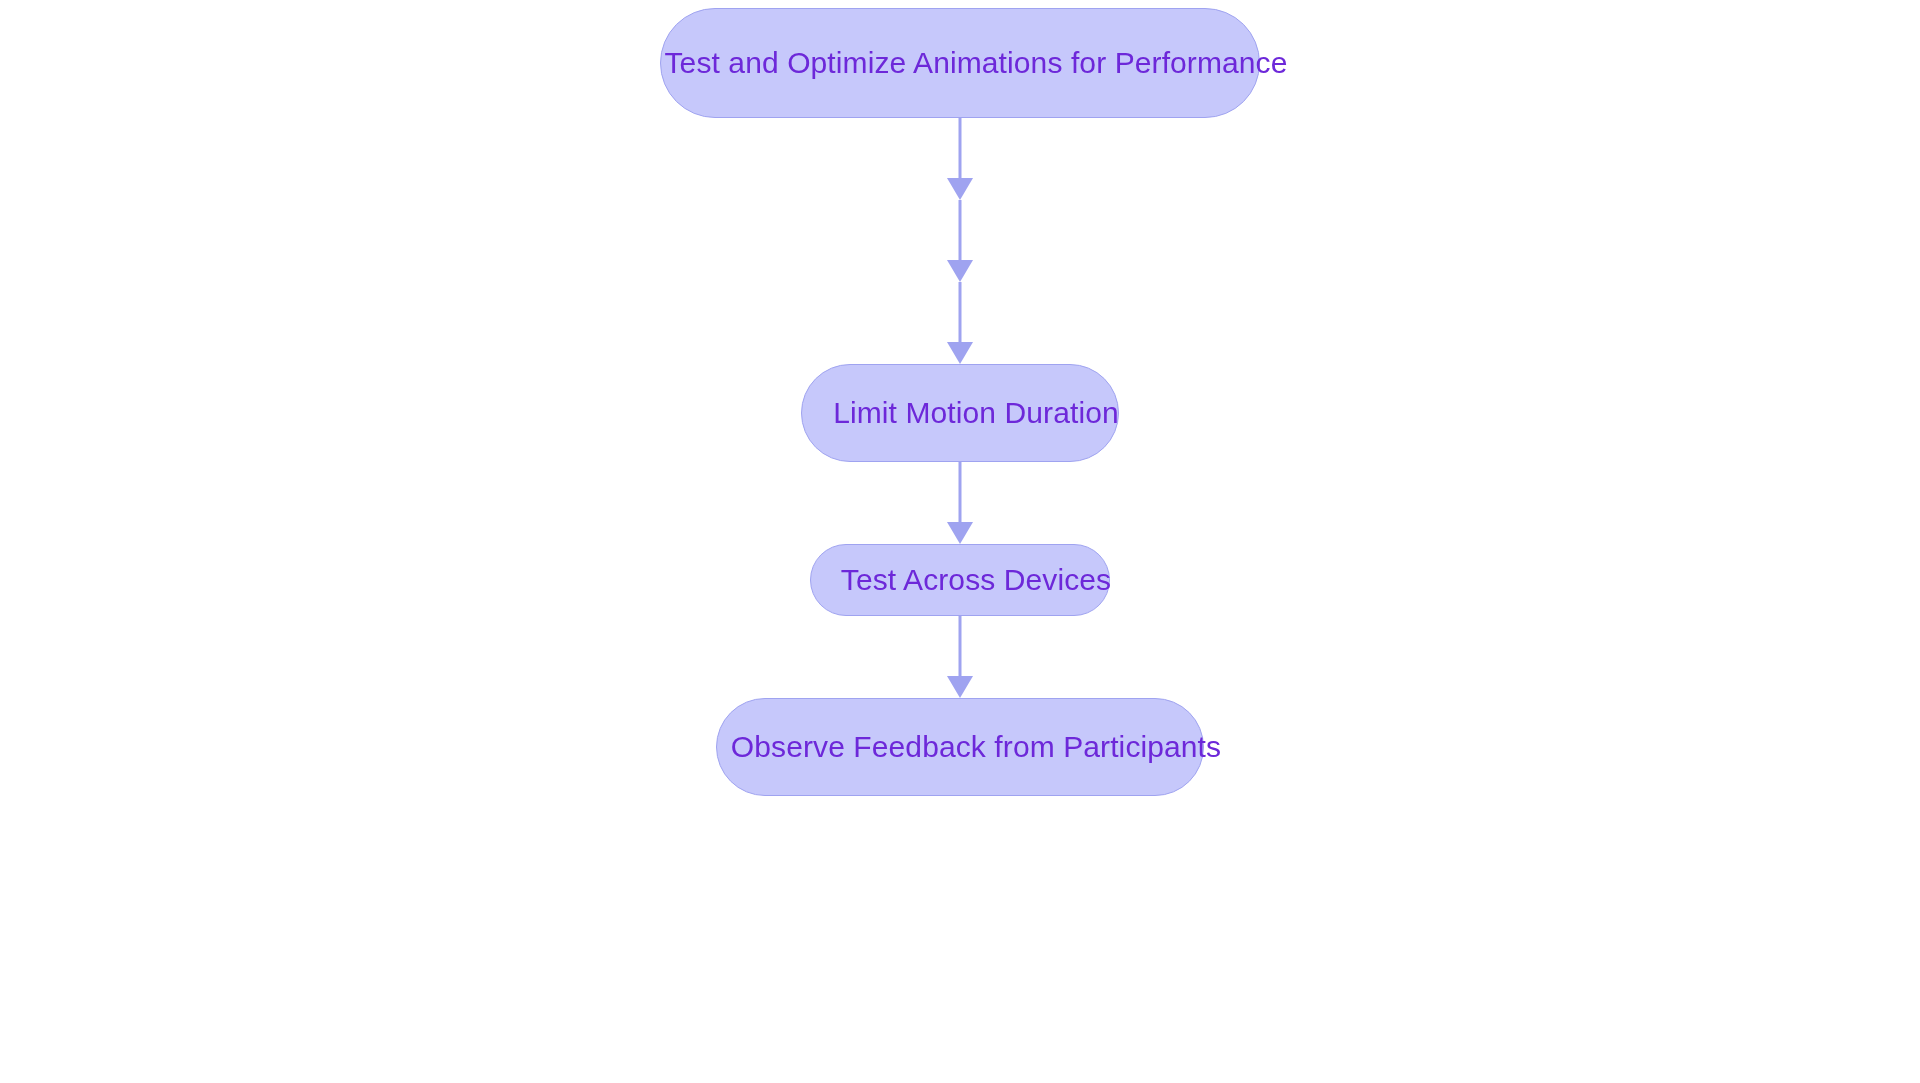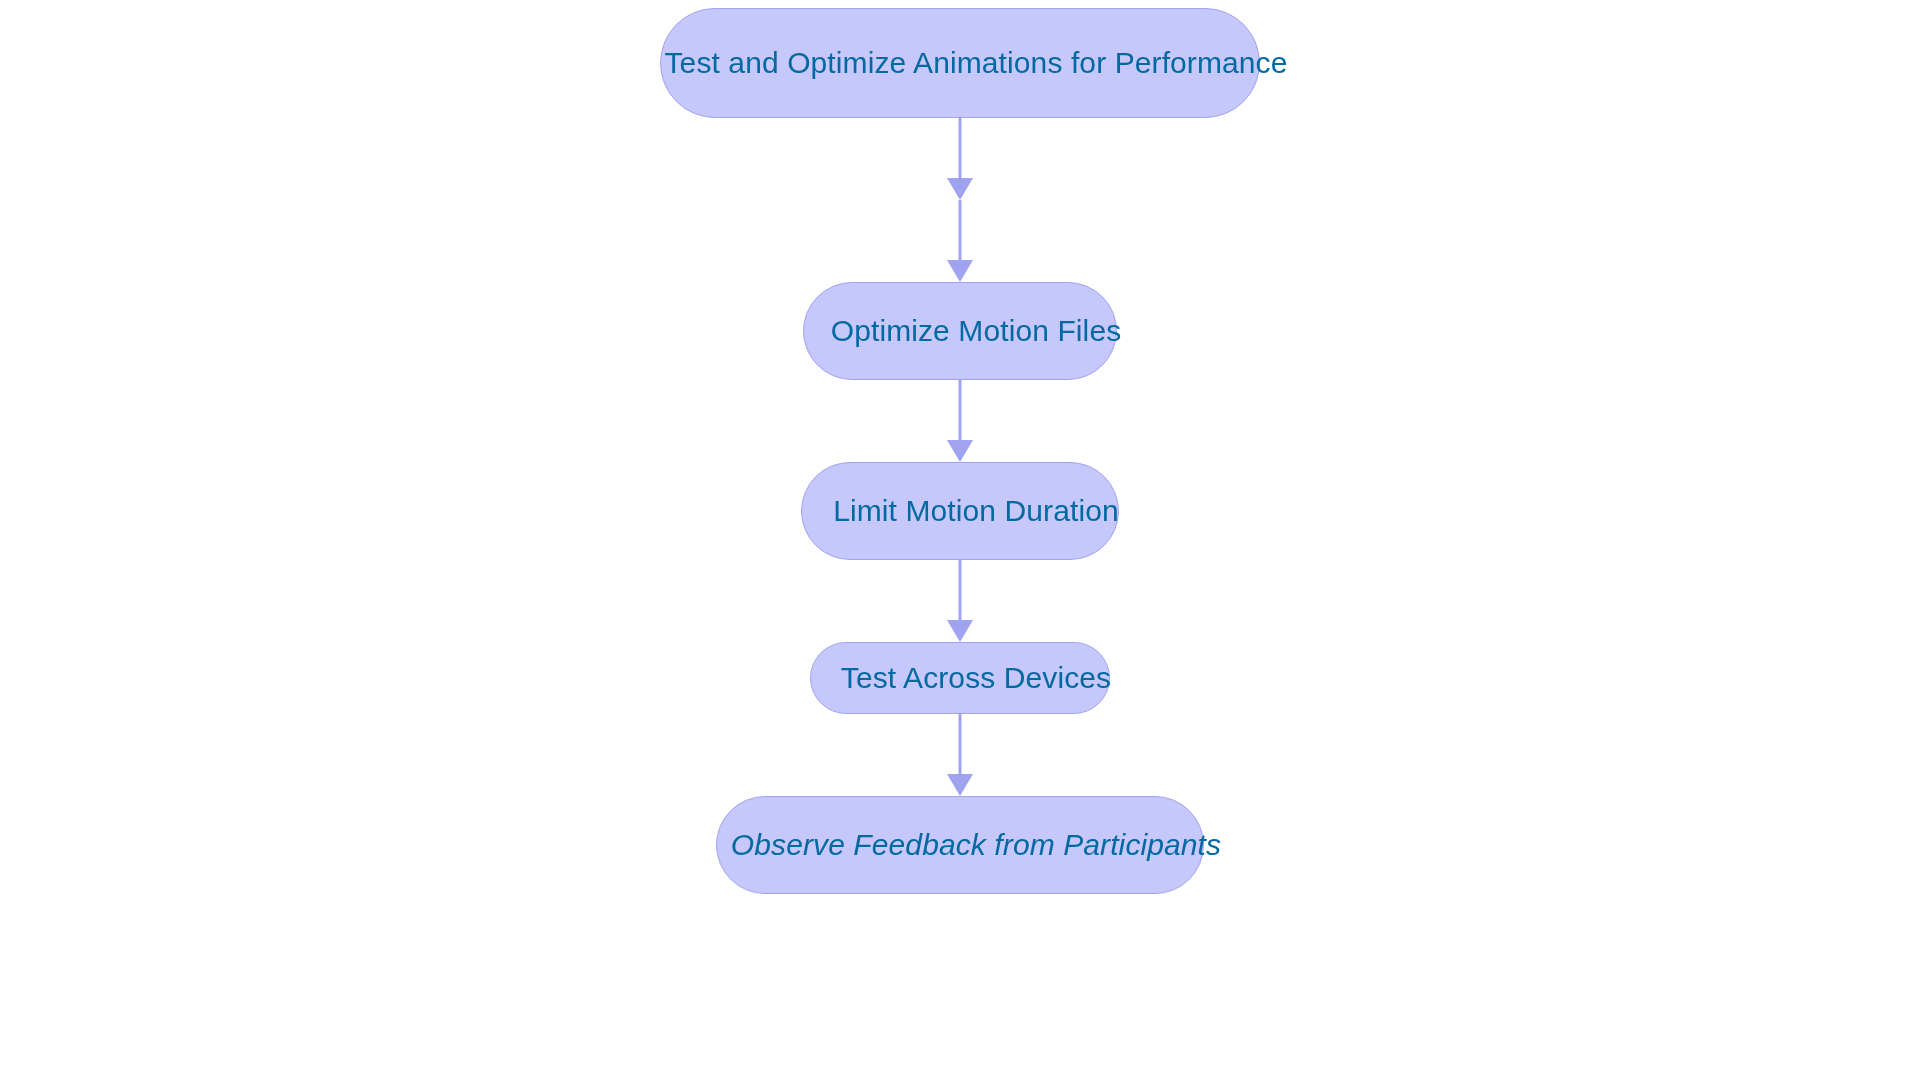--- a/index.html
+++ b/index.html
@@ -42,32 +42,32 @@
     border-radius: 60px;
     color: #3434cf;
     white-space: nowrap;
     line-height: 1;
   }
 
   .node-label {
     display: block;
     font-size: 30px;
     letter-spacing: 0.1px;
-    color: #0369a1;
+    color: #6d28d9;
     font-weight: 400;
     margin-left: 32px;
   }
 
   
   .node-0 { width: 600px; height: 110px; margin-top: 8px; }
   .node-1 { width: 424px; height: 98px; }
   .node-2 { width: 314px; height: 98px; }
   .node-3 { width: 318px; height: 98px; }
   .node-4 { width: 300px; height: 72px; }
-  .node-5 { width: 488px; height: 98px; font-style: italic; }
+  .node-5 { width: 488px; height: 98px; }
 
   .connector {
     position: relative;
     width: 40px;
     height: 82px;
     display: flex;
     justify-content: center;
   }
   .connector .line {
     position: absolute;
@@ -104,23 +104,20 @@
       <span class="line"></span>
       <span class="arrowhead"></span>
     </div>
 
 
     <div class="connector">
       <span class="line"></span>
       <span class="arrowhead"></span>
     </div>
 
-    <div class="node node-2">
-      <span class="node-label">Optimize Motion Files</span>
-    </div>
 
     <div class="connector">
       <span class="line"></span>
       <span class="arrowhead"></span>
     </div>
 
     <div class="node node-3">
       <span class="node-label">Limit Motion Duration</span>
     </div>
 

